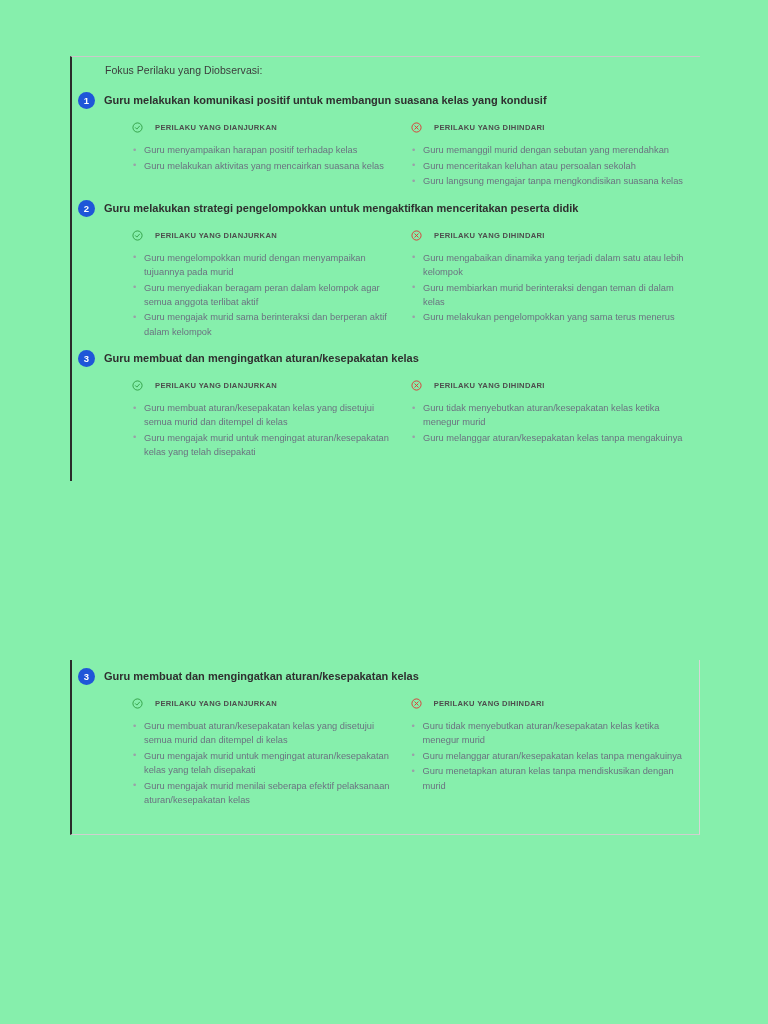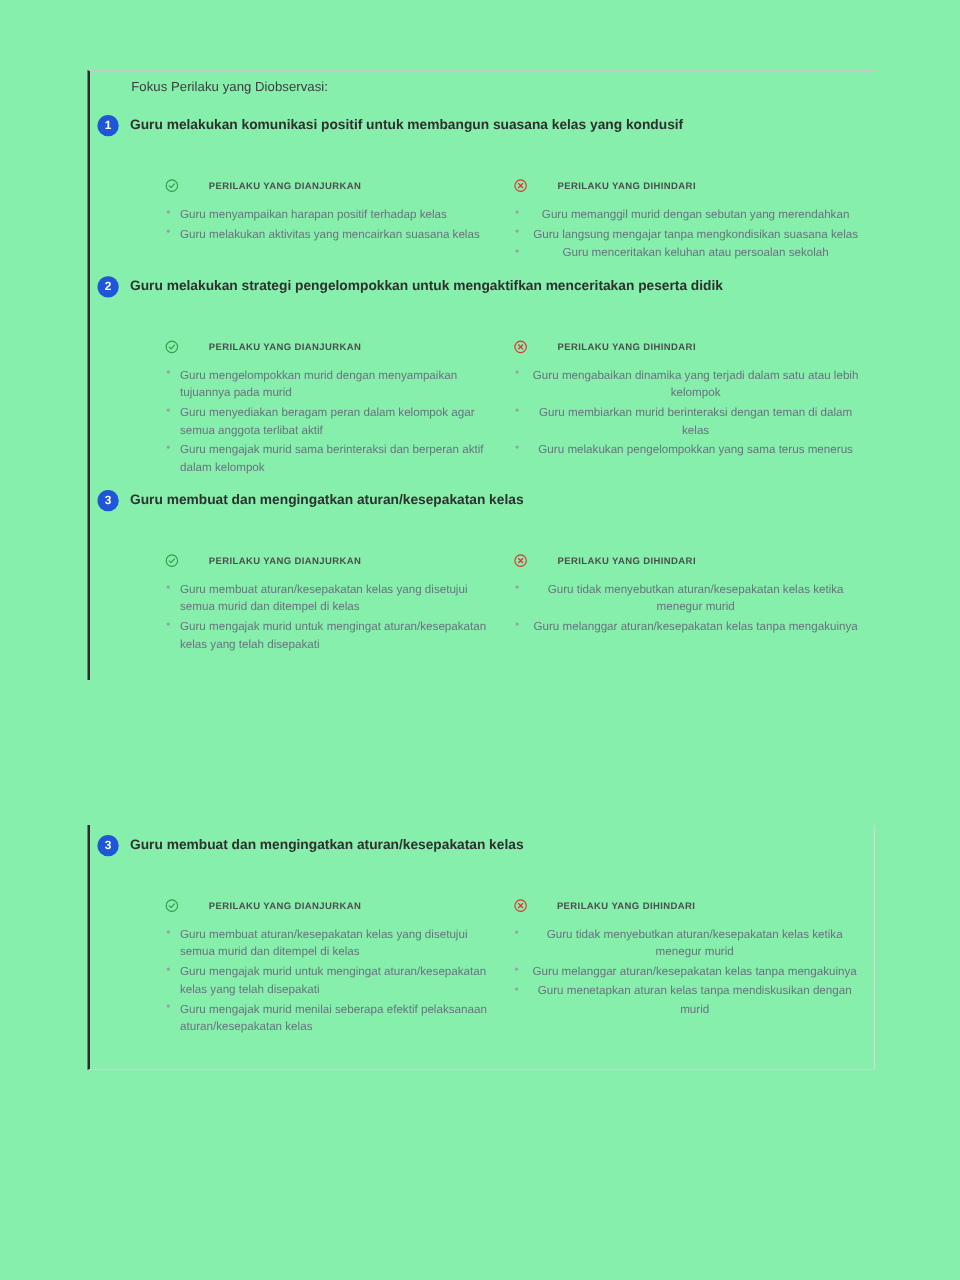--- a/index.html
+++ b/index.html
@@ -68,23 +68,23 @@
     font-size: 11px;
     font-weight: 700;
     color: #2f2f2f;
     line-height: 1.35;
     padding-top: 1px;
   }
 
   
   .cols { display: flex; margin-top: 13px; padding-left: 27px; }
   .col { width: 50%; padding-right: 18px; }
-  .col.right { padding-right: 0; text-align: center; }
-
-  .col-head { display: flex; align-items: center; gap: 24px; margin-bottom: 10px; margin-top: 21px; }
+  .col.right { padding-right: 0; }
+
+  .col-head { display: flex; align-items: center; gap: 12px; margin-bottom: 10px; }
   .col-head .label {
     font-size: 7.6px;
     font-weight: 700;
     letter-spacing: .32px;
     color: #4d4d4d;
     text-transform: uppercase;
   }
   .ic { flex: 0 0 auto; width: 11px; height: 11px; display: block; }
 
   ul.items { list-style: none; margin: 0; padding: 0; }
@@ -139,22 +139,22 @@
                 <span>
                   <svg class="ic" viewBox="0 0 24 24" fill="none" aria-hidden="true">
                     <circle cx="12" cy="12" r="10" stroke="#e03131" stroke-width="2"></circle>
                     <path d="M8.3 8.3l7.4 7.4M15.7 8.3l-7.4 7.4" stroke="#e03131" stroke-width="2" stroke-linecap="round"></path>
                   </svg>
                 </span>
                 <span class="label">PERILAKU YANG DIHINDARI</span>
               </div>
               <ul class="items">
                 <li>Guru memanggil murid dengan sebutan yang merendahkan</li>
+                <li>Guru menceritakan keluhan atau persoalan sekolah</li>
                 <li>Guru langsung mengajar tanpa mengkondisikan suasana kelas</li>
-                <li>Guru menceritakan keluhan atau persoalan sekolah</li>
               </ul>
             </div>
           </div>
         </div>
         <div class="focus-block">
           <div class="focus-head">
             <span class="badge">2</span>
             <span class="focus-title">Guru melakukan strategi pengelompokkan untuk mengaktifkan menceritakan peserta didik</span>
           </div>
           <div class="cols">

